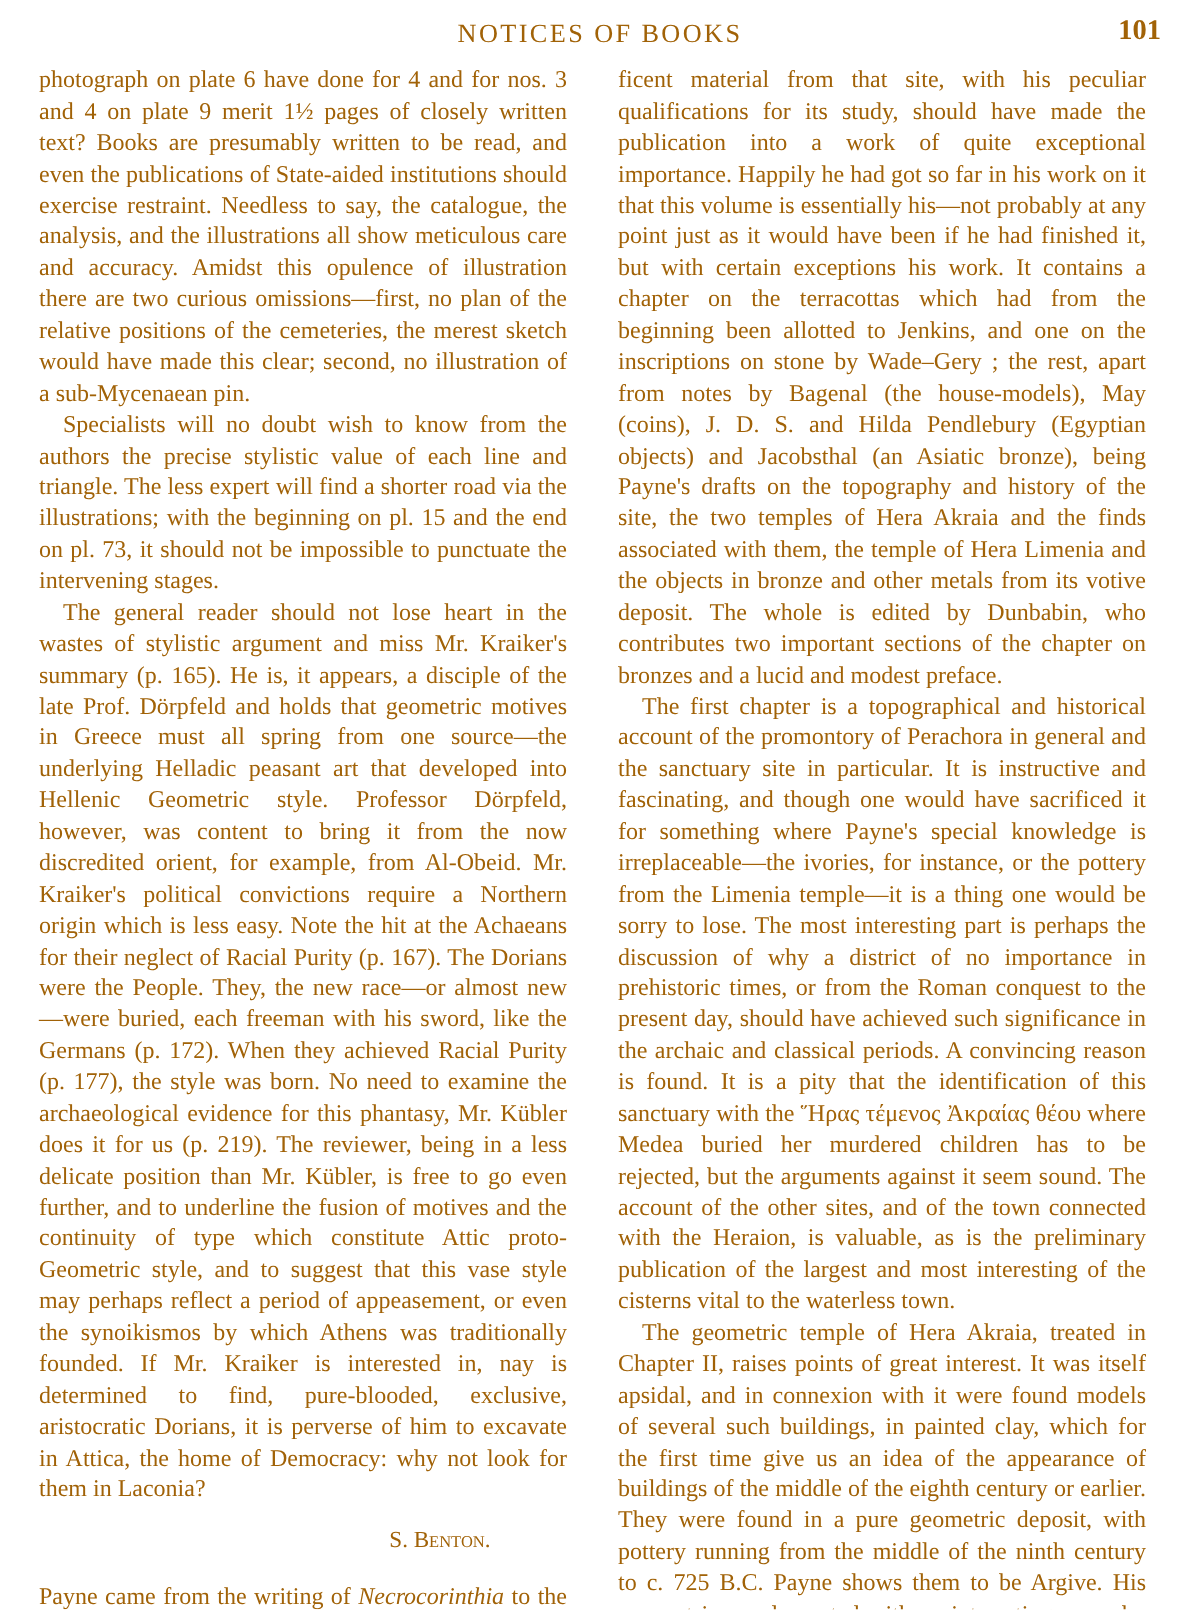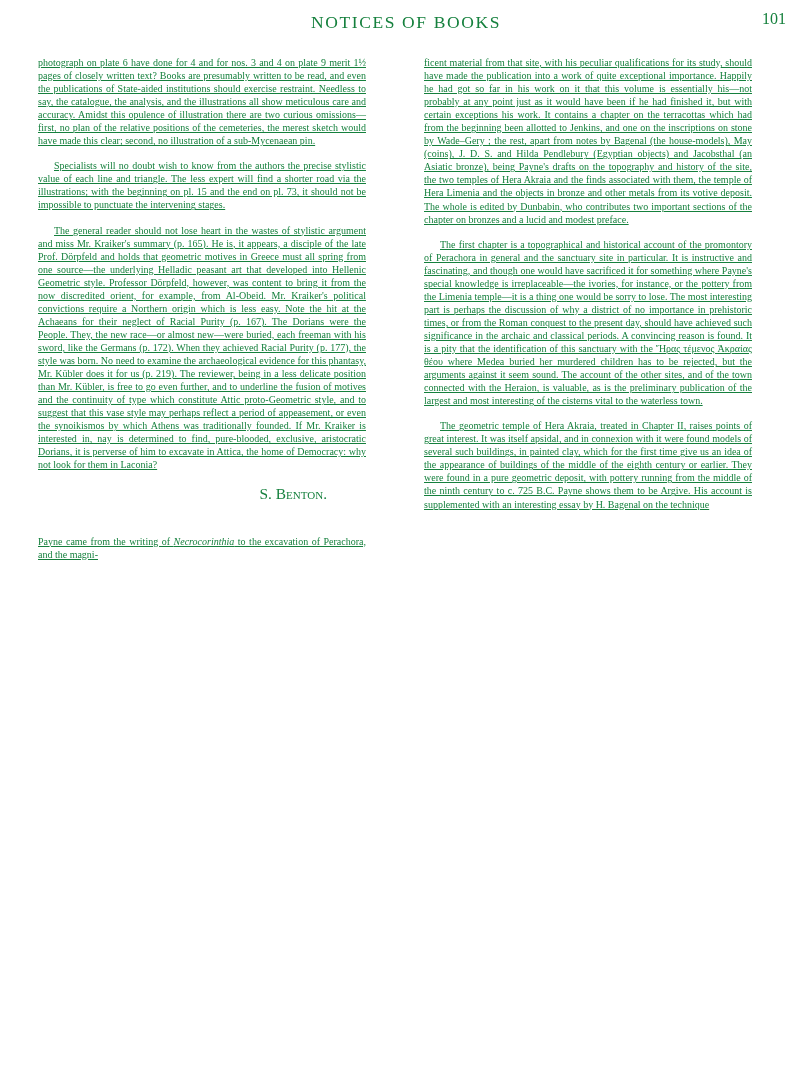--- a/index.html
+++ b/index.html
@@ -6,23 +6,23 @@
     margin: 0;
     padding: 0;
     background: #ffffff;
   }
   .page {
     position: relative;
     width: 800px;
     height: 1073px;
     background: #ffffff;
     font-family: "Liberation Serif", serif;
-    color: #15803d;
+    color: #a16207;
     box-sizing: border-box;
-    padding: 10px 14px 6px 26px;
+    padding: 10px 26px 6px 26px;
     overflow: hidden;
   }
   .running-head {
     position: relative;
     height: 30px;
     margin-bottom: 4px;
   }
   .running-head .rh-title {
     position: absolute;
     left: 0;
@@ -32,40 +32,39 @@
     font-size: 17.5px;
     letter-spacing: 1.6px;
     font-weight: normal;
     font-variant: small-caps;
     text-transform: uppercase;
   }
   .running-head .rh-page {
     position: absolute;
     right: 0;
     top: 0px;
-    font-size: 16px;
-    font-weight: normal;
+    font-size: 19px;
+    font-weight: bold;
   }
   .columns {
     display: flex;
     gap: 34px;
     align-items: flex-start;
   }
   .col {
     width: 352px;
     flex: 0 0 352px;
   }
   p.para {
-    margin: 12px;
-    font-size: 10px;
+    margin: 0;
+    font-size: 16px;
     line-height: 1.305;
     text-align: justify;
     text-justify: inter-word;
     hyphens: none;
-    text-decoration: underline;
   }
   p.indent {
     text-indent: 16px;
   }
   p.noindent {
     text-indent: 0;
   }
   .sig {
     margin: 13px;
     font-size: 15.4px;

